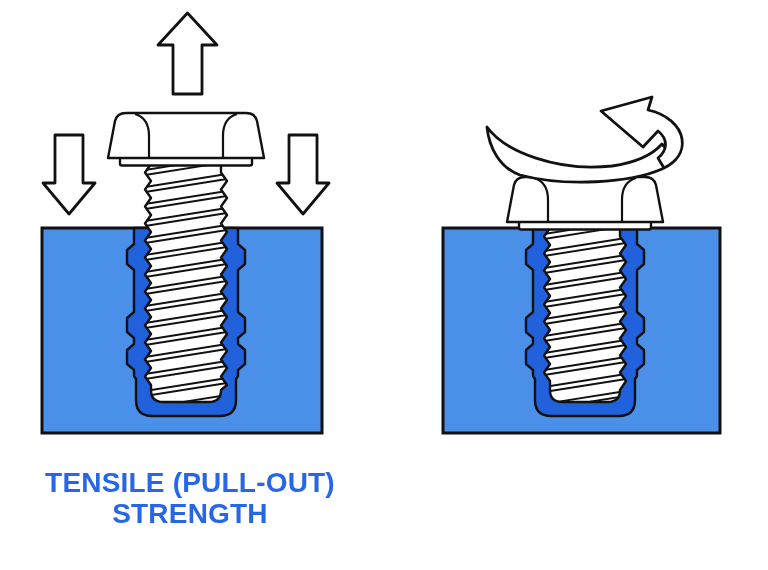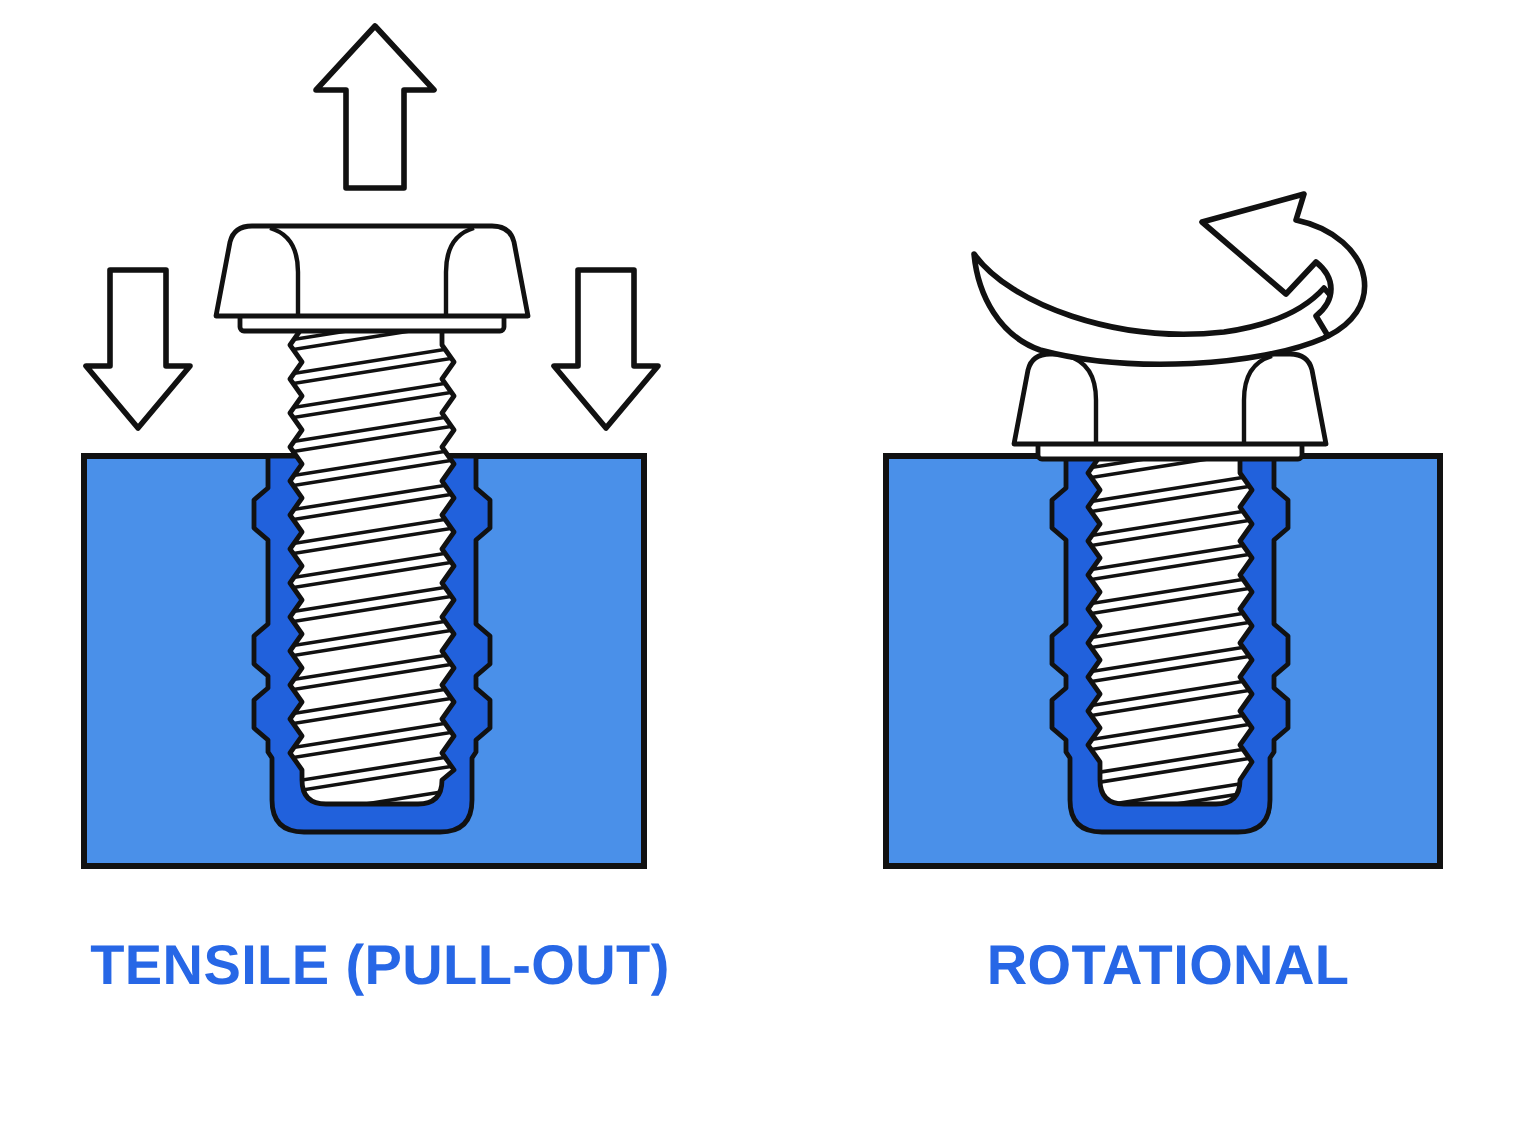--- a/index.html
+++ b/index.html
@@ -161,18 +161,18 @@
           C 684 152 676 162 664 168
           L 658 158
           C 668 150 668 139 658 131
           L 643 147 Z"></path>
       </g>
     </g>
   </svg>
 
   <div class="caption" style="left:20px; top:467px; width:340px;">
     <div>TENSILE (PULL-OUT)</div>
+    <div>STRENGTH</div>
   </div>
 
   <div class="caption" style="left:414px; top:467px; width:340px;">
-    <div>ROTATIONAL</div>
   </div>
 </div>
 
 </body></html>

